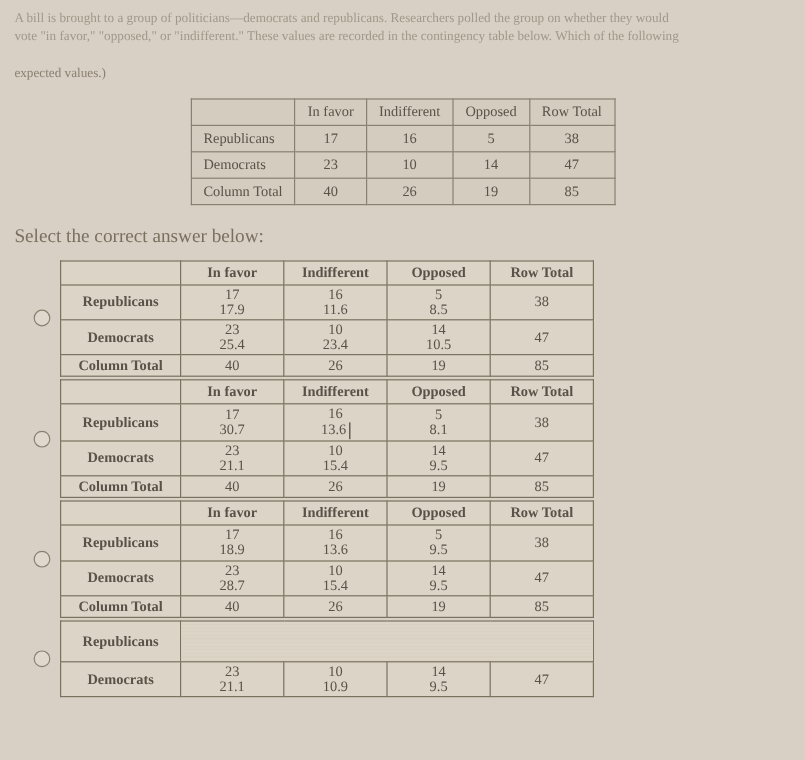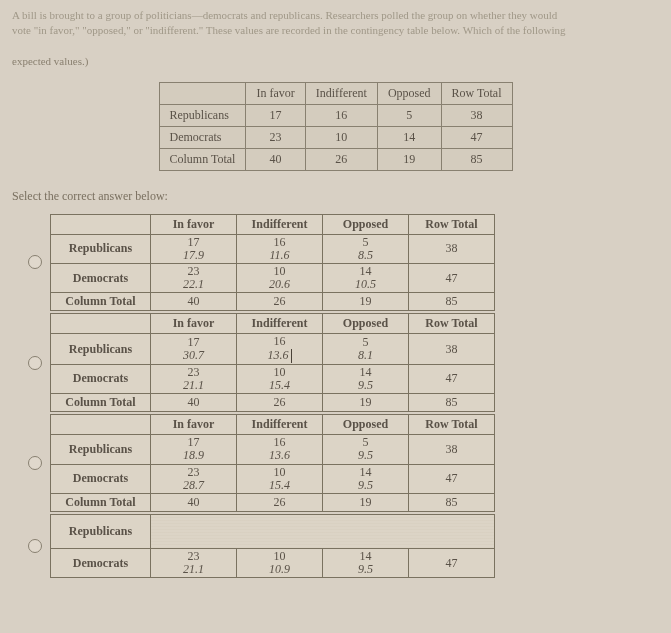--- a/index.html
+++ b/index.html
@@ -26,21 +26,21 @@
     }
     .given-table th, .given-table td {
       border: 1px solid #888070;
       padding: 3px 10px;
       font-size: 12px;
       text-align: center;
       background: #d4ccbe;
     }
     .given-table th { font-weight: normal; }
     .select-label {
-      font-size: 12px;
+      font-size: 16px;
       color: #7a7060;
       margin-bottom: 10px;
     }
     .options {
       margin-left: 8px;
     }
     .option-row {
       display: flex;
       align-items: center;
       margin-bottom: 2px;
@@ -80,21 +80,21 @@
       text-align: left;
       padding: 2px 6px 2px 8px;
       width: 100px;
     }
     .stack {
       line-height: 1.1;
       font-size: 12px;
     }
     .stack .obs { display: block; }
     .stack .exp { display: block; font-weight: normal; }
-    .bold { font-weight: bold; font-style: italic; }
+    .bold { font-weight: bold; }
     .col-w { width: 86px; }
     .obscured {
       background: linear-gradient(180deg, #4a4238 0%, #6a6050 50%, #4a4238 100%);
       height: 34px;
       position: relative;
     }
     .obscured::after {
       content: "";
       position: absolute;
       inset: 0;
@@ -182,25 +182,25 @@
         <td class="stack">
               <span class="obs">5</span>
               <span class="exp bold">8.5</span>
             </td>
         <td>38</td>
       </tr>
       <tr>
         <td class="rowlabel">Democrats</td>
         <td class="stack">
               <span class="obs">23</span>
-              <span class="exp bold">22.1</span>
+              <span class="exp bold">25.4</span>
             </td>
         <td class="stack">
               <span class="obs">10</span>
-              <span class="exp bold">20.6</span>
+              <span class="exp bold">23.4</span>
             </td>
         <td class="stack">
               <span class="obs">14</span>
               <span class="exp bold">10.5</span>
             </td>
         <td>47</td>
       </tr>
       <tr>
         <td class="rowlabel">Column Total</td>
         <td>40</td>

